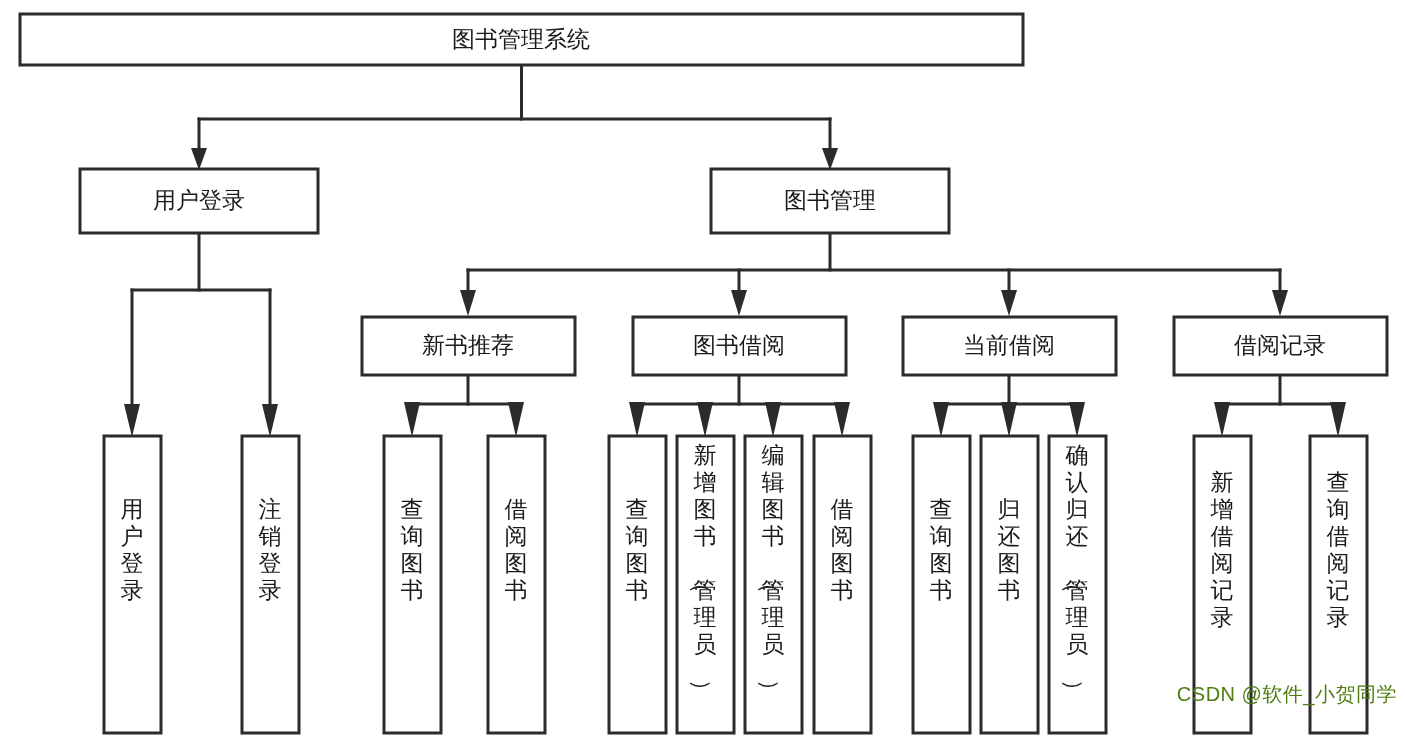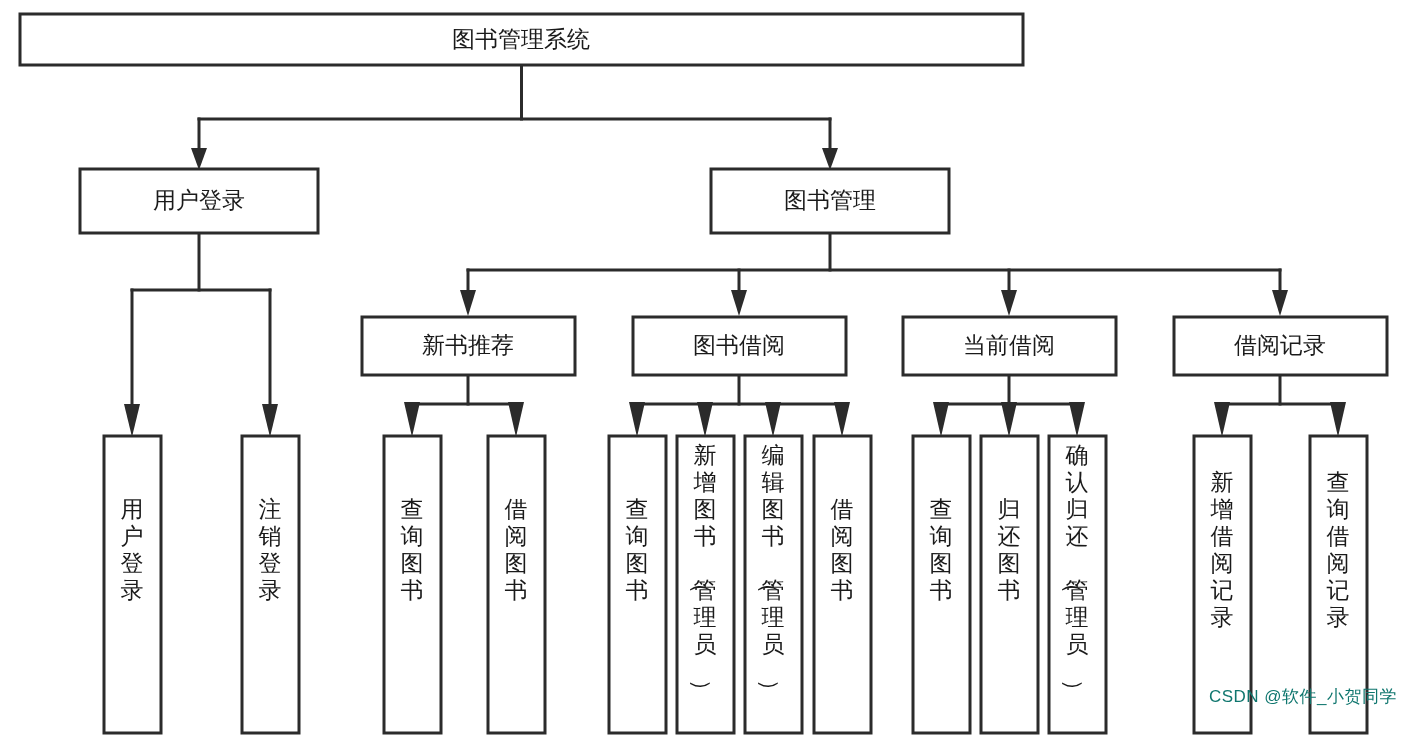--- a/index.html
+++ b/index.html
@@ -52,22 +52,22 @@
     fill: #1a1a1a;
     font-family: "Liberation Sans", sans-serif;
     font-size: 23px;
     text-anchor: middle;
   }
   .watermark {
     position: absolute;
     right: 8px;
     bottom: 4px;
     font-family: "Liberation Sans", sans-serif;
-    font-size: 17px;
-    color: #0f766e;
+    font-size: 20px;
+    color: #4d7c0f;
     white-space: nowrap;
     letter-spacing: 0.5px;
     user-select: none;
   }
 </style>
 </head>
 <body>
 
 <div id="diagram-root">
   <svg class="flow" viewBox="0 0 1405 747" xmlns="http://www.w3.org/2000/svg">

